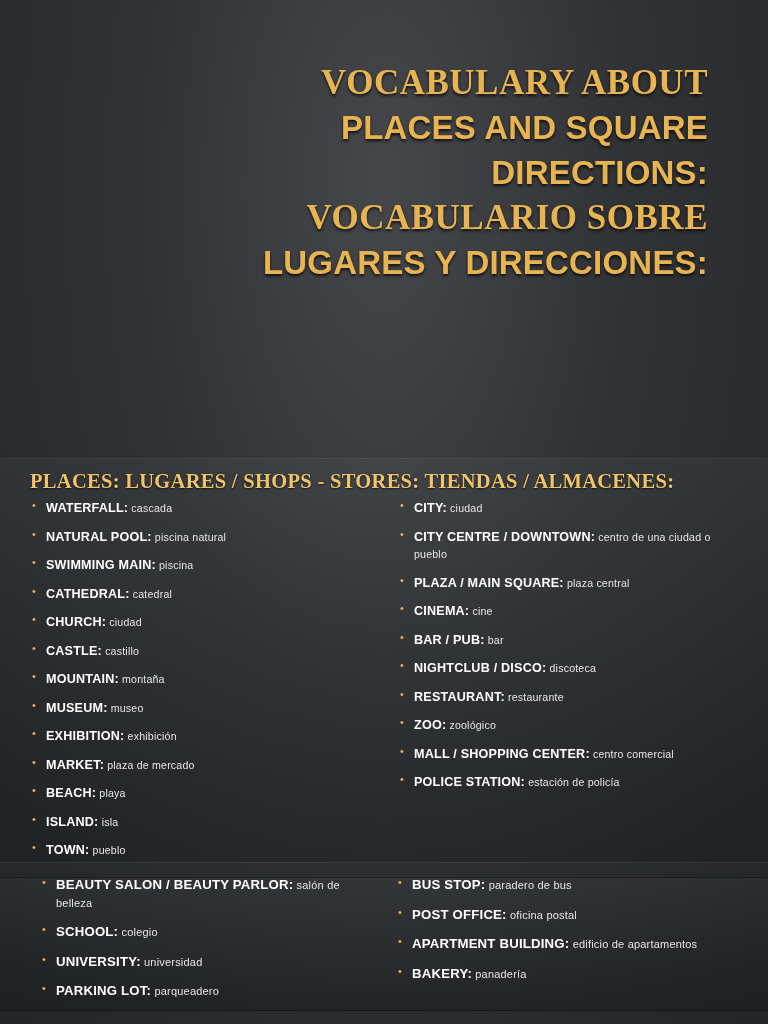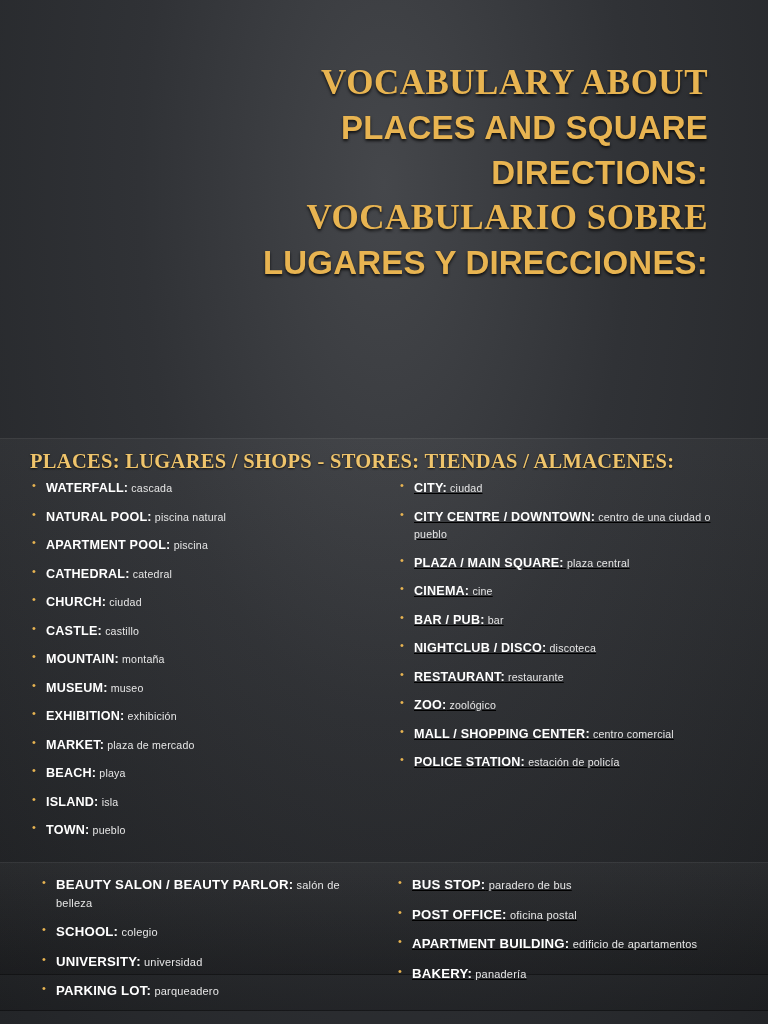--- a/index.html
+++ b/index.html
@@ -57,21 +57,21 @@
   }
 
   
   .band {
     position: absolute;
     left: 0;
     width: 768px;
     background: linear-gradient(180deg, rgba(255,255,255,0.035) 0%, rgba(0,0,0,0.18) 100%);
     box-shadow: inset 0 1px 0 rgba(255,255,255,0.06), inset 0 -1px 0 rgba(0,0,0,0.35);
   }
-  #band-main  { top: 438px; height: 537px; }
+  #band-main  { top: 458px; height: 420px; }
   #band-lower { top: 862px; height: 149px; }
 
   .band-heading {
     font-family: "Liberation Serif", serif;
     font-weight: bold;
     font-size: 20.5px;
     letter-spacing: 0.3px;
     color: #efc46b;
     padding: 12px 0 4px 30px;
     text-shadow: 0 1px 2px rgba(0,0,0,0.7);
@@ -80,21 +80,21 @@
   .columns {
     display: flex;
     padding: 2px 14px 0 14px;
   }
   .col {
     flex: 1 1 50%;
     box-sizing: border-box;
     padding: 0 8px;
   }
   .col.left  { padding-left: 16px; }
-  .col.right { padding-left: 14px; text-decoration: underline; }
+  .col.right { padding-left: 14px; }
 
   ul.vocab {
     list-style: none;
     margin: 0;
     padding: 0;
   }
   ul.vocab li {
     position: relative;
     padding-left: 16px;
     margin: 0 0 11px 0;
@@ -147,21 +147,21 @@
     <div class="title-line sans">LUGARES Y DIRECCIONES:</div>
   </div>
 
   <div class="band" id="band-main">
     <div class="band-heading">PLACES: LUGARES / SHOPS - STORES: TIENDAS / ALMACENES:</div>
     <div class="columns">
       <div class="col left">
         <ul class="vocab" id="main-left">
             <li><span class="term">WATERFALL:</span><span class="trans"> cascada</span></li>
             <li><span class="term">NATURAL POOL:</span><span class="trans"> piscina natural</span></li>
-            <li><span class="term">APARTMENT POOL:</span><span class="trans"> piscina</span></li>
+            <li><span class="term">SWIMMING MAIN:</span><span class="trans"> piscina</span></li>
             <li><span class="term">CATHEDRAL:</span><span class="trans"> catedral</span></li>
             <li><span class="term">CHURCH:</span><span class="trans"> ciudad</span></li>
             <li><span class="term">CASTLE:</span><span class="trans"> castillo</span></li>
             <li><span class="term">MOUNTAIN:</span><span class="trans"> montaña</span></li>
             <li><span class="term">MUSEUM:</span><span class="trans"> museo</span></li>
             <li><span class="term">EXHIBITION:</span><span class="trans"> exhibición</span></li>
             <li><span class="term">MARKET:</span><span class="trans"> plaza de mercado</span></li>
             <li><span class="term">BEACH:</span><span class="trans"> playa</span></li>
             <li><span class="term">ISLAND:</span><span class="trans"> isla</span></li>
             <li><span class="term">TOWN:</span><span class="trans"> pueblo</span></li>

